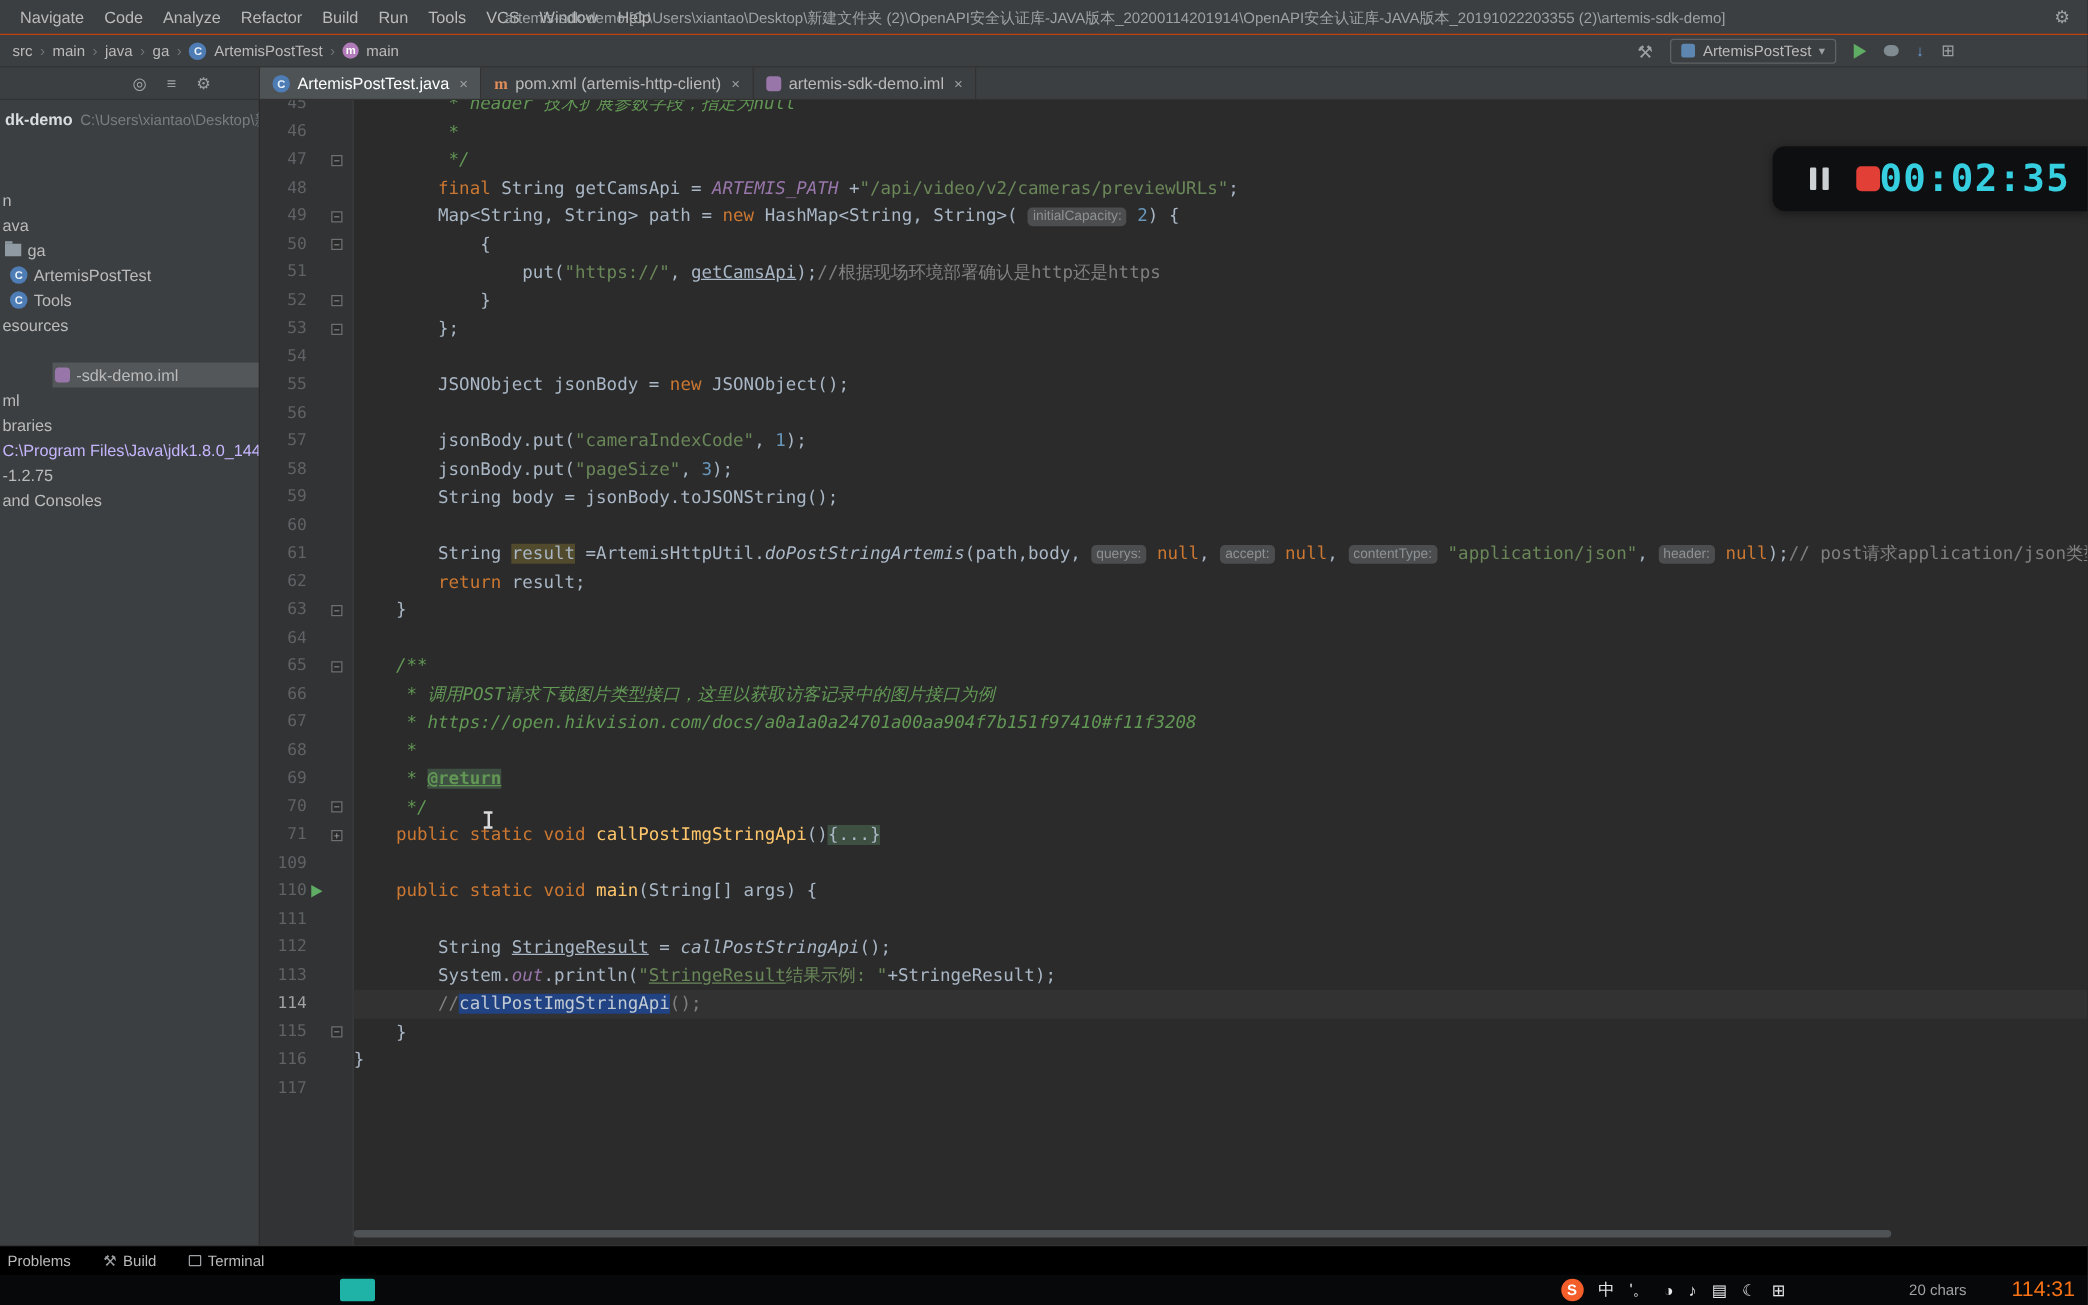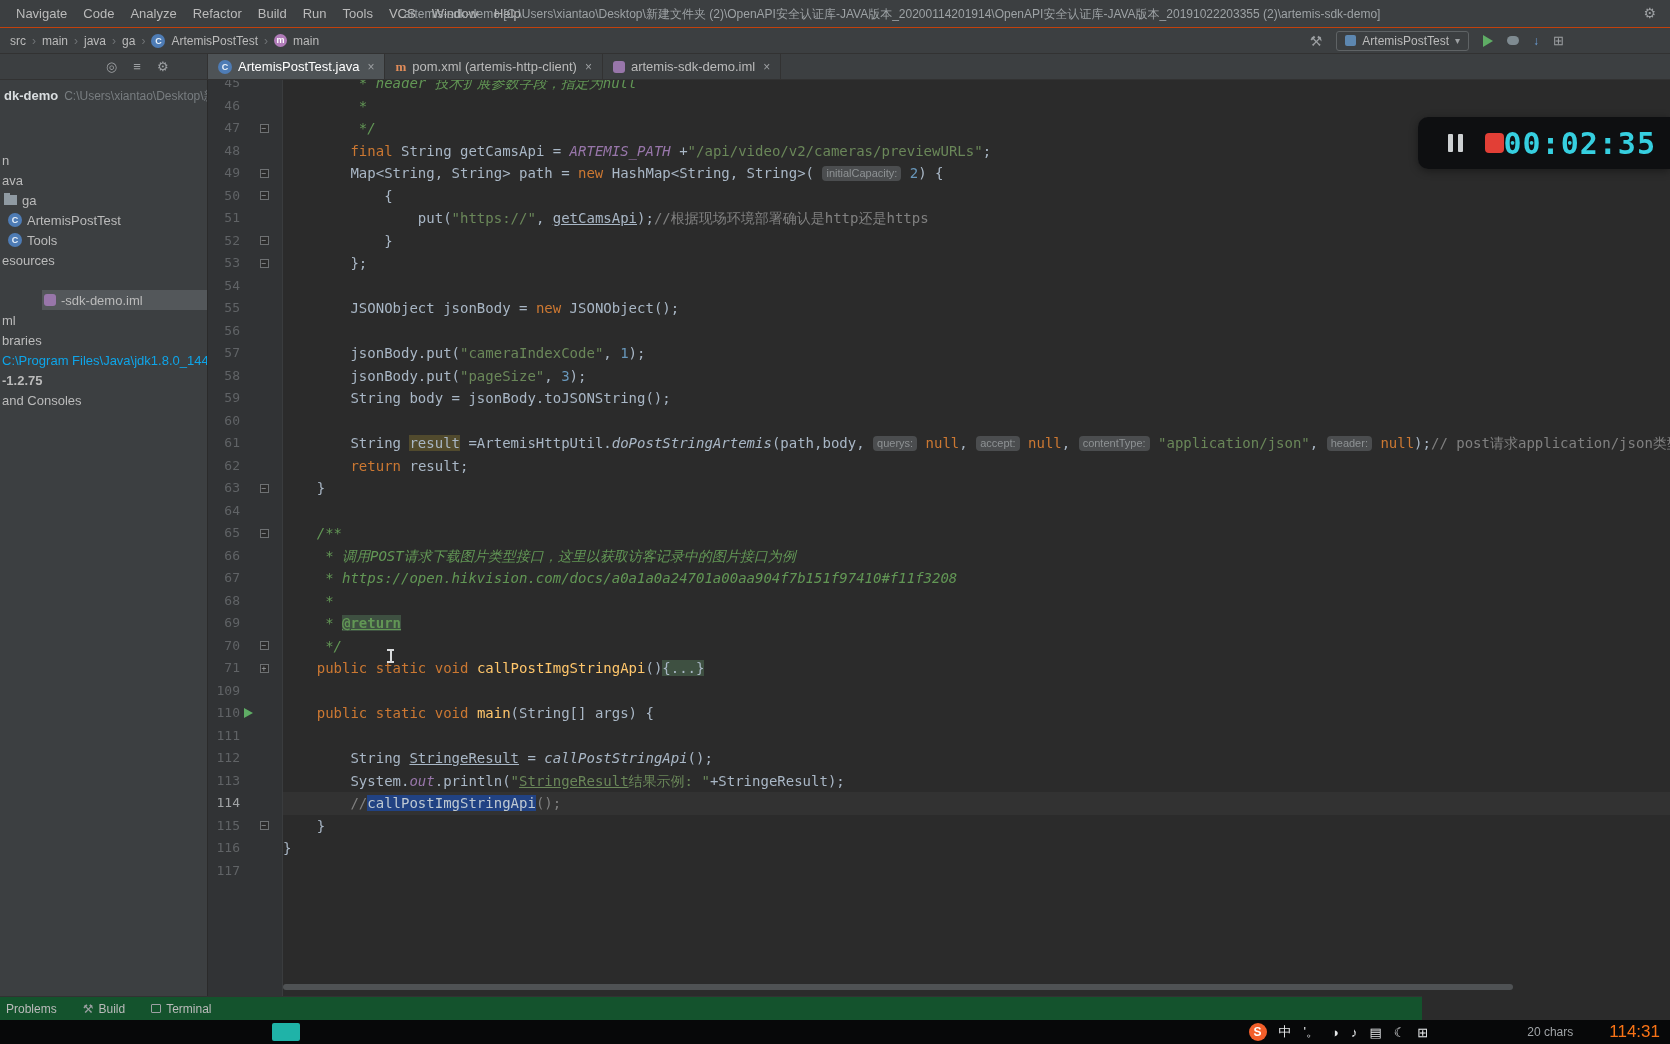--- a/index.html
+++ b/index.html
@@ -47,27 +47,27 @@
   .icon-folder:before{content:"";position:absolute;left:0;top:-2px;width:6px;height:2px;background:#8f9aa2;}
   
   #project{position:absolute;left:0;top:80px;width:208px;height:916px;background:#3c3f41;
     border-right:1px solid #2a2a2a;overflow:hidden;}
   .proj-root{padding:8px 4px 0 4px;height:26px;display:flex;align-items:baseline;gap:6px;white-space:nowrap;overflow:hidden;}
   .proj-root .rname{color:#dadee0;font-weight:bold;font-size:13px;}
   .proj-root .rpath{color:#787d80;font-size:12px;}
   #project-tree{margin-top:44px;}
   .trow{height:20px;display:flex;align-items:center;gap:5px;font-size:13px;color:#bbbbbb;white-space:nowrap;overflow:hidden;}
   .trow.sel{background:#53575a;margin-left:42px;}
-  .tlabel.dim{color:#0ea5e9;}
+  .tlabel.dim{color:#c4b5fd;}
   
   #editor{position:absolute;left:208px;top:80px;width:1462px;height:916px;background:#2b2b2b;overflow:hidden;}
   #gutter-bg{position:absolute;left:0;top:0;bottom:0;width:75px;background:#313335;border-right:1px solid #3a3c3e;}
   #code-lines{position:relative;margin-top:-8px;}
   .line{height:22.5px;display:flex;align-items:center;}
-  .lgut{width:75px;min-width:75px;display:flex;align-items:center;height:100%;}
+  .lgut{width:75px;min-width:75px;display:flex;align-items:center;height:100%;justify-content:center;}
   .lnum{width:32px;min-width:32px;text-align:right;color:#606366;font:13px/22.5px "DejaVu Sans Mono",monospace;padding-left:4px;}
   .lrun{width:16px;min-width:16px;display:flex;justify-content:center;}
   .lfold{width:16px;min-width:16px;display:flex;justify-content:center;}
   .foldbox{width:9px;height:9px;border:1px solid #6e7173;color:#9da0a2;background:#2b2b2b;
     font:8px/8px "DejaVu Sans Mono",monospace;text-align:center;}
   .runarrow{width:0;height:0;border-left:9px solid #5fad65;border-top:5px solid transparent;border-bottom:5px solid transparent;}
   .lcode{flex:1;min-width:0;overflow:hidden;margin:0;white-space:pre;
     font:14px/22.5px "DejaVu Sans Mono",monospace;color:#a9b7c6;}
   .line.caret .lcode{background:#323232;}
   .line.caret .lnum{color:#a1a4a6;}
@@ -95,21 +95,21 @@
   .ibeam:after{content:"";position:absolute;left:1px;right:1px;top:1px;height:2px;background:#d8dadc;
     box-shadow:0 12px 0 #d8dadc;}
   
   #recorder{position:absolute;top:117px;right:0;width:252px;height:52px;background:rgba(14,15,17,.96);
     border-radius:10px 0 0 10px;display:flex;align-items:center;z-index:50;box-shadow:0 2px 8px rgba(0,0,0,.4);}
   .rec-pause{margin-left:30px;display:flex;gap:5px;}
   .rec-pause i{width:5px;height:18px;background:#cdd0d2;border-radius:1px;display:block;}
   .rec-stop{width:20px;height:20px;background:#e23f36;border-radius:4px;margin-left:22px;display:inline-block;}
   .rec-time{margin-left:auto;margin-right:14px;font:bold 30px "DejaVu Sans Mono",monospace;color:#36cfe0;letter-spacing:1px;}
   
-  #statusbar{position:absolute;left:0;top:996px;width:1422px;height:24px;background:#14532d;
+  #statusbar{position:absolute;left:0;top:996px;width:1670px;height:24px;background:#000000;
     border-top:1px solid #323232;display:flex;align-items:center;gap:26px;padding-left:6px;
     font-size:12px;color:#bbbbbb;}
   .status-item{display:flex;align-items:center;gap:5px;}
   .st-ic{color:#9da0a3;font-size:12px;}
   .st-ic-term{width:10px;height:9px;border:1px solid #9da0a3;border-radius:1px;display:inline-block;}
   #taskbar{position:absolute;left:0;top:1020px;width:1670px;height:24px;background:#070809;
     display:flex;align-items:center;}
   .task-seg{position:absolute;left:272px;top:3px;width:28px;height:18px;background:#1fb3a8;border-radius:2px;}
   #tray{margin-left:auto;display:flex;align-items:center;gap:12px;padding-right:10px;}
   .sogou{width:18px;height:18px;border-radius:50%;background:#f35e2a;color:#fff;
@@ -226,21 +226,21 @@
       </div>
       <div class="trow" style="padding-left: 2px;">
         <span class="tlabel">ml</span>
       </div>
       <div class="trow" style="padding-left: 2px;">
         <span class="tlabel">braries</span>
       </div>
       <div class="trow" style="padding-left: 2px;">
         <span class="tlabel dim">C:\Program Files\Java\jdk1.8.0_144</span>
       </div>
-      <div class="trow" style="padding-left: 2px; font-weight: bold;">
+      <div class="trow" style="padding-left: 2px;">
         <span class="tlabel">-1.2.75</span>
       </div>
       <div class="trow" style="padding-left: 2px;">
         <span class="tlabel">and Consoles</span>
       </div>
     </div>
 </div>
 
 <div id="editor">
   <div id="gutter-bg"></div>

